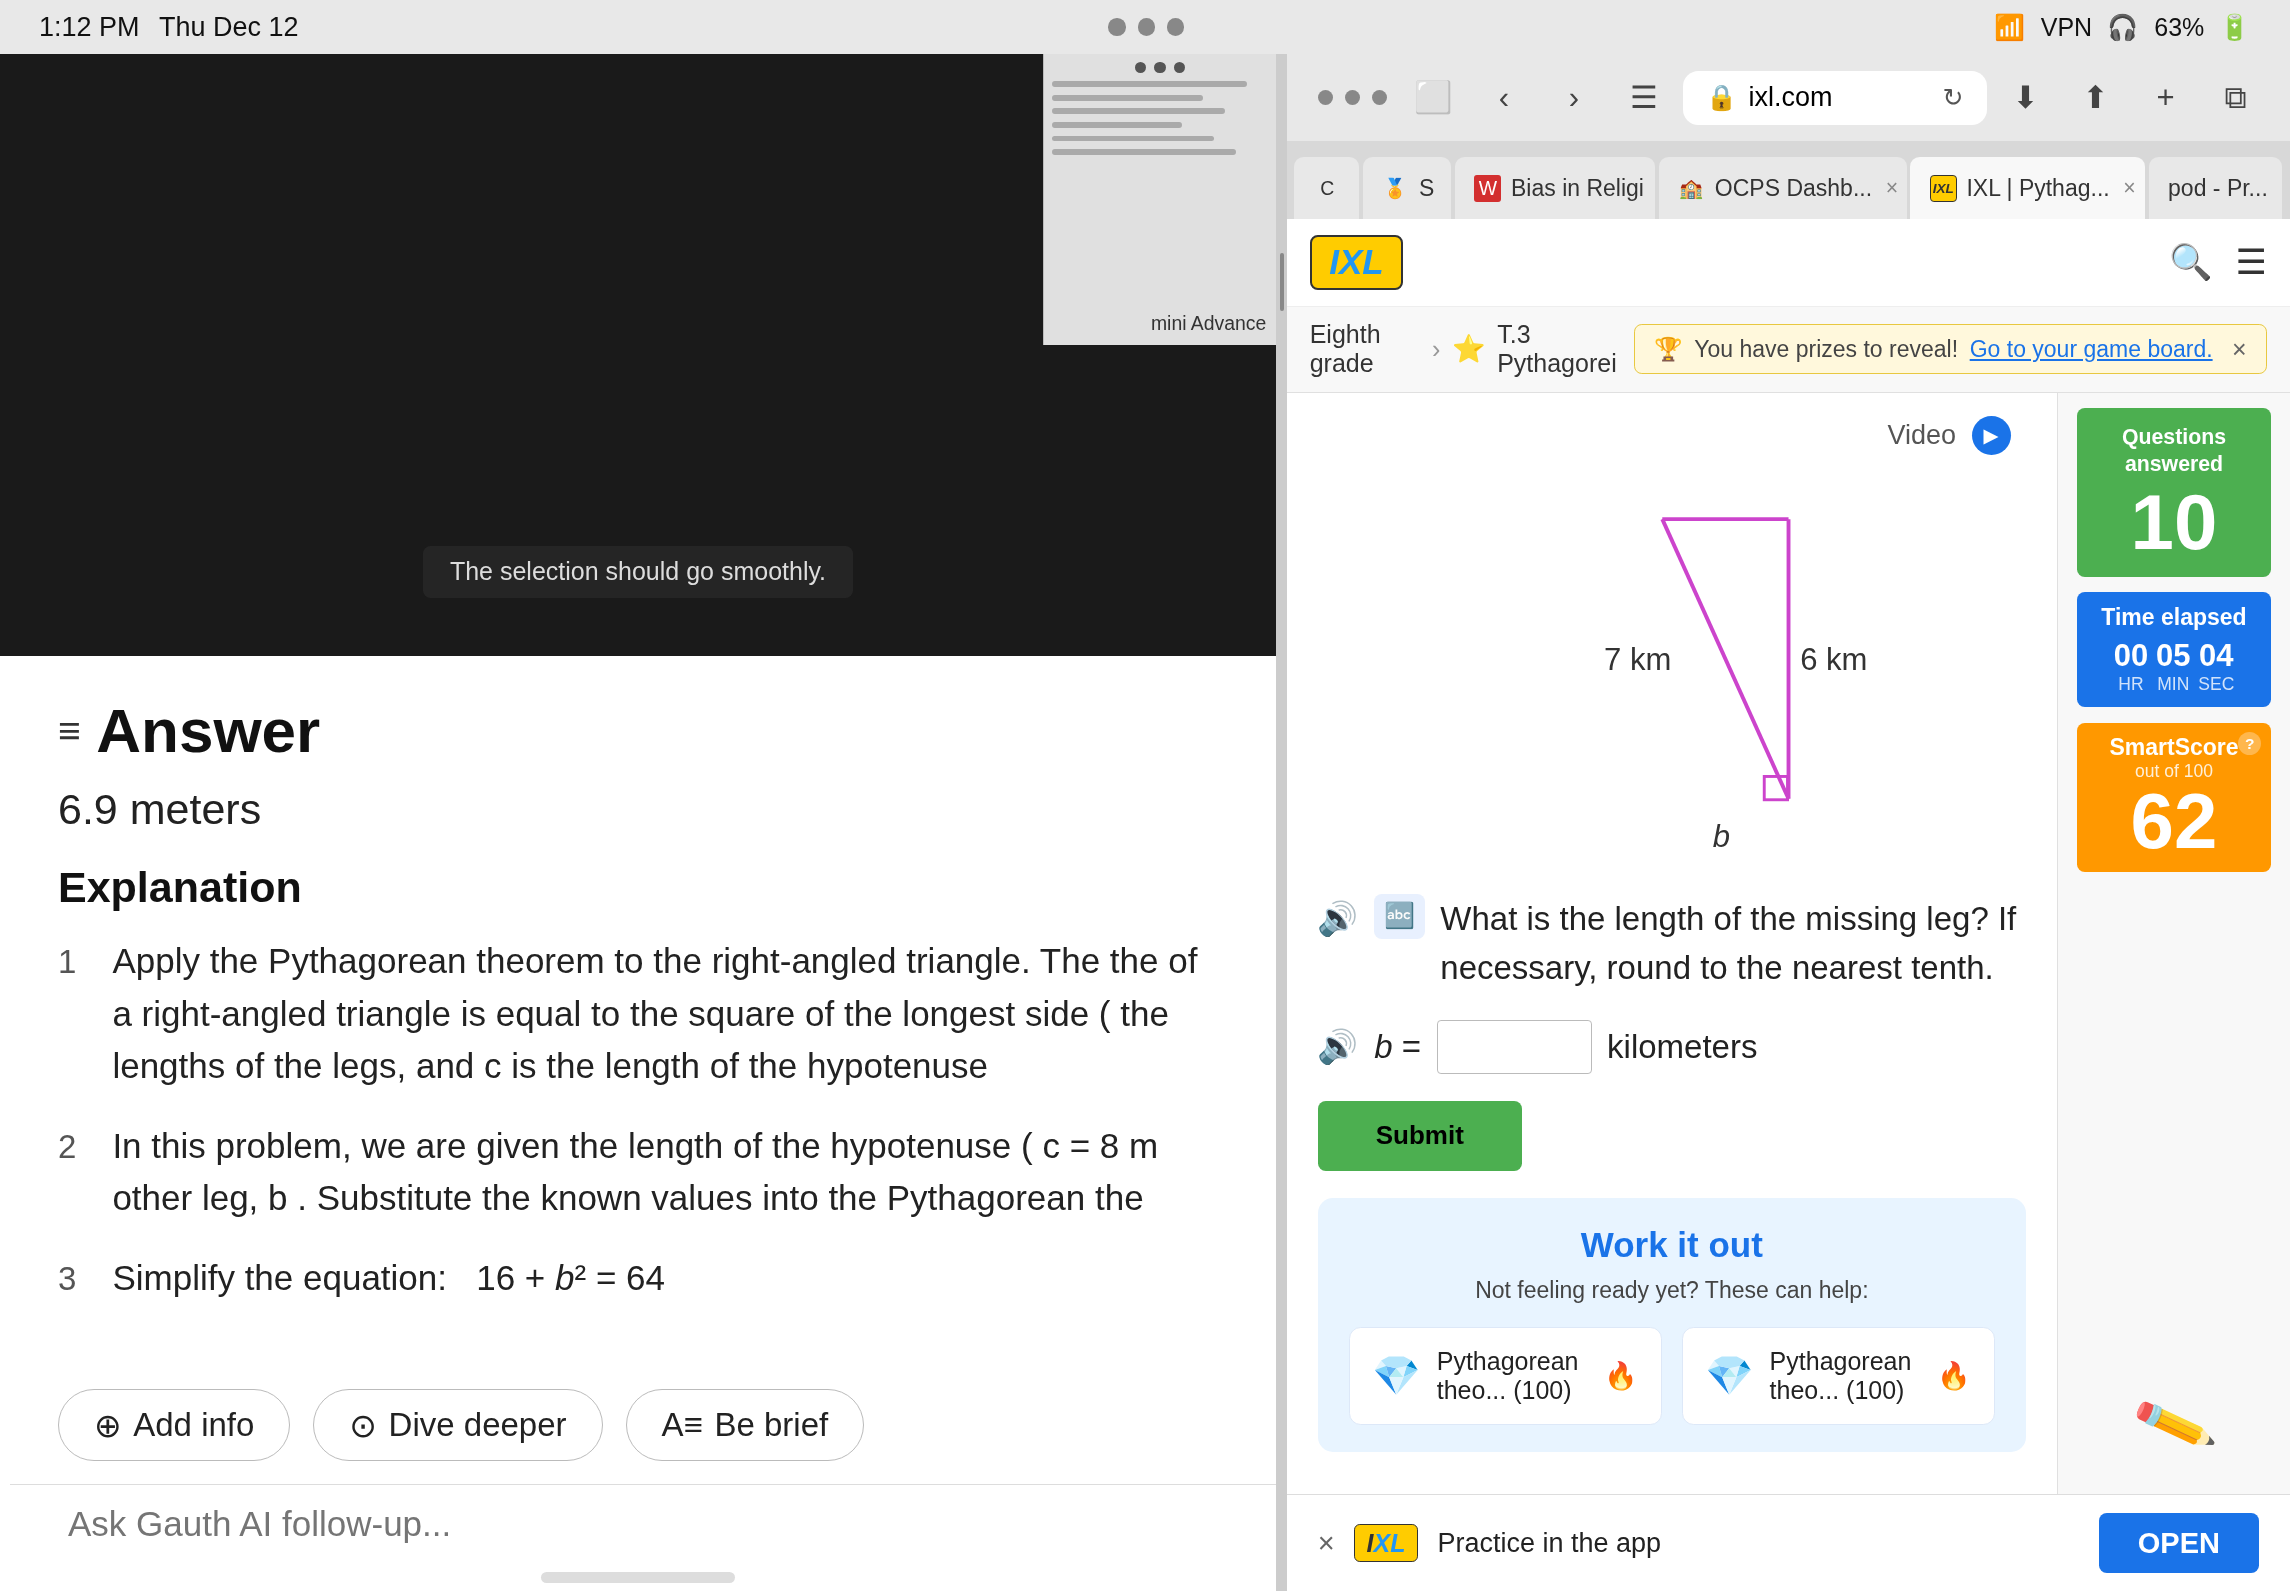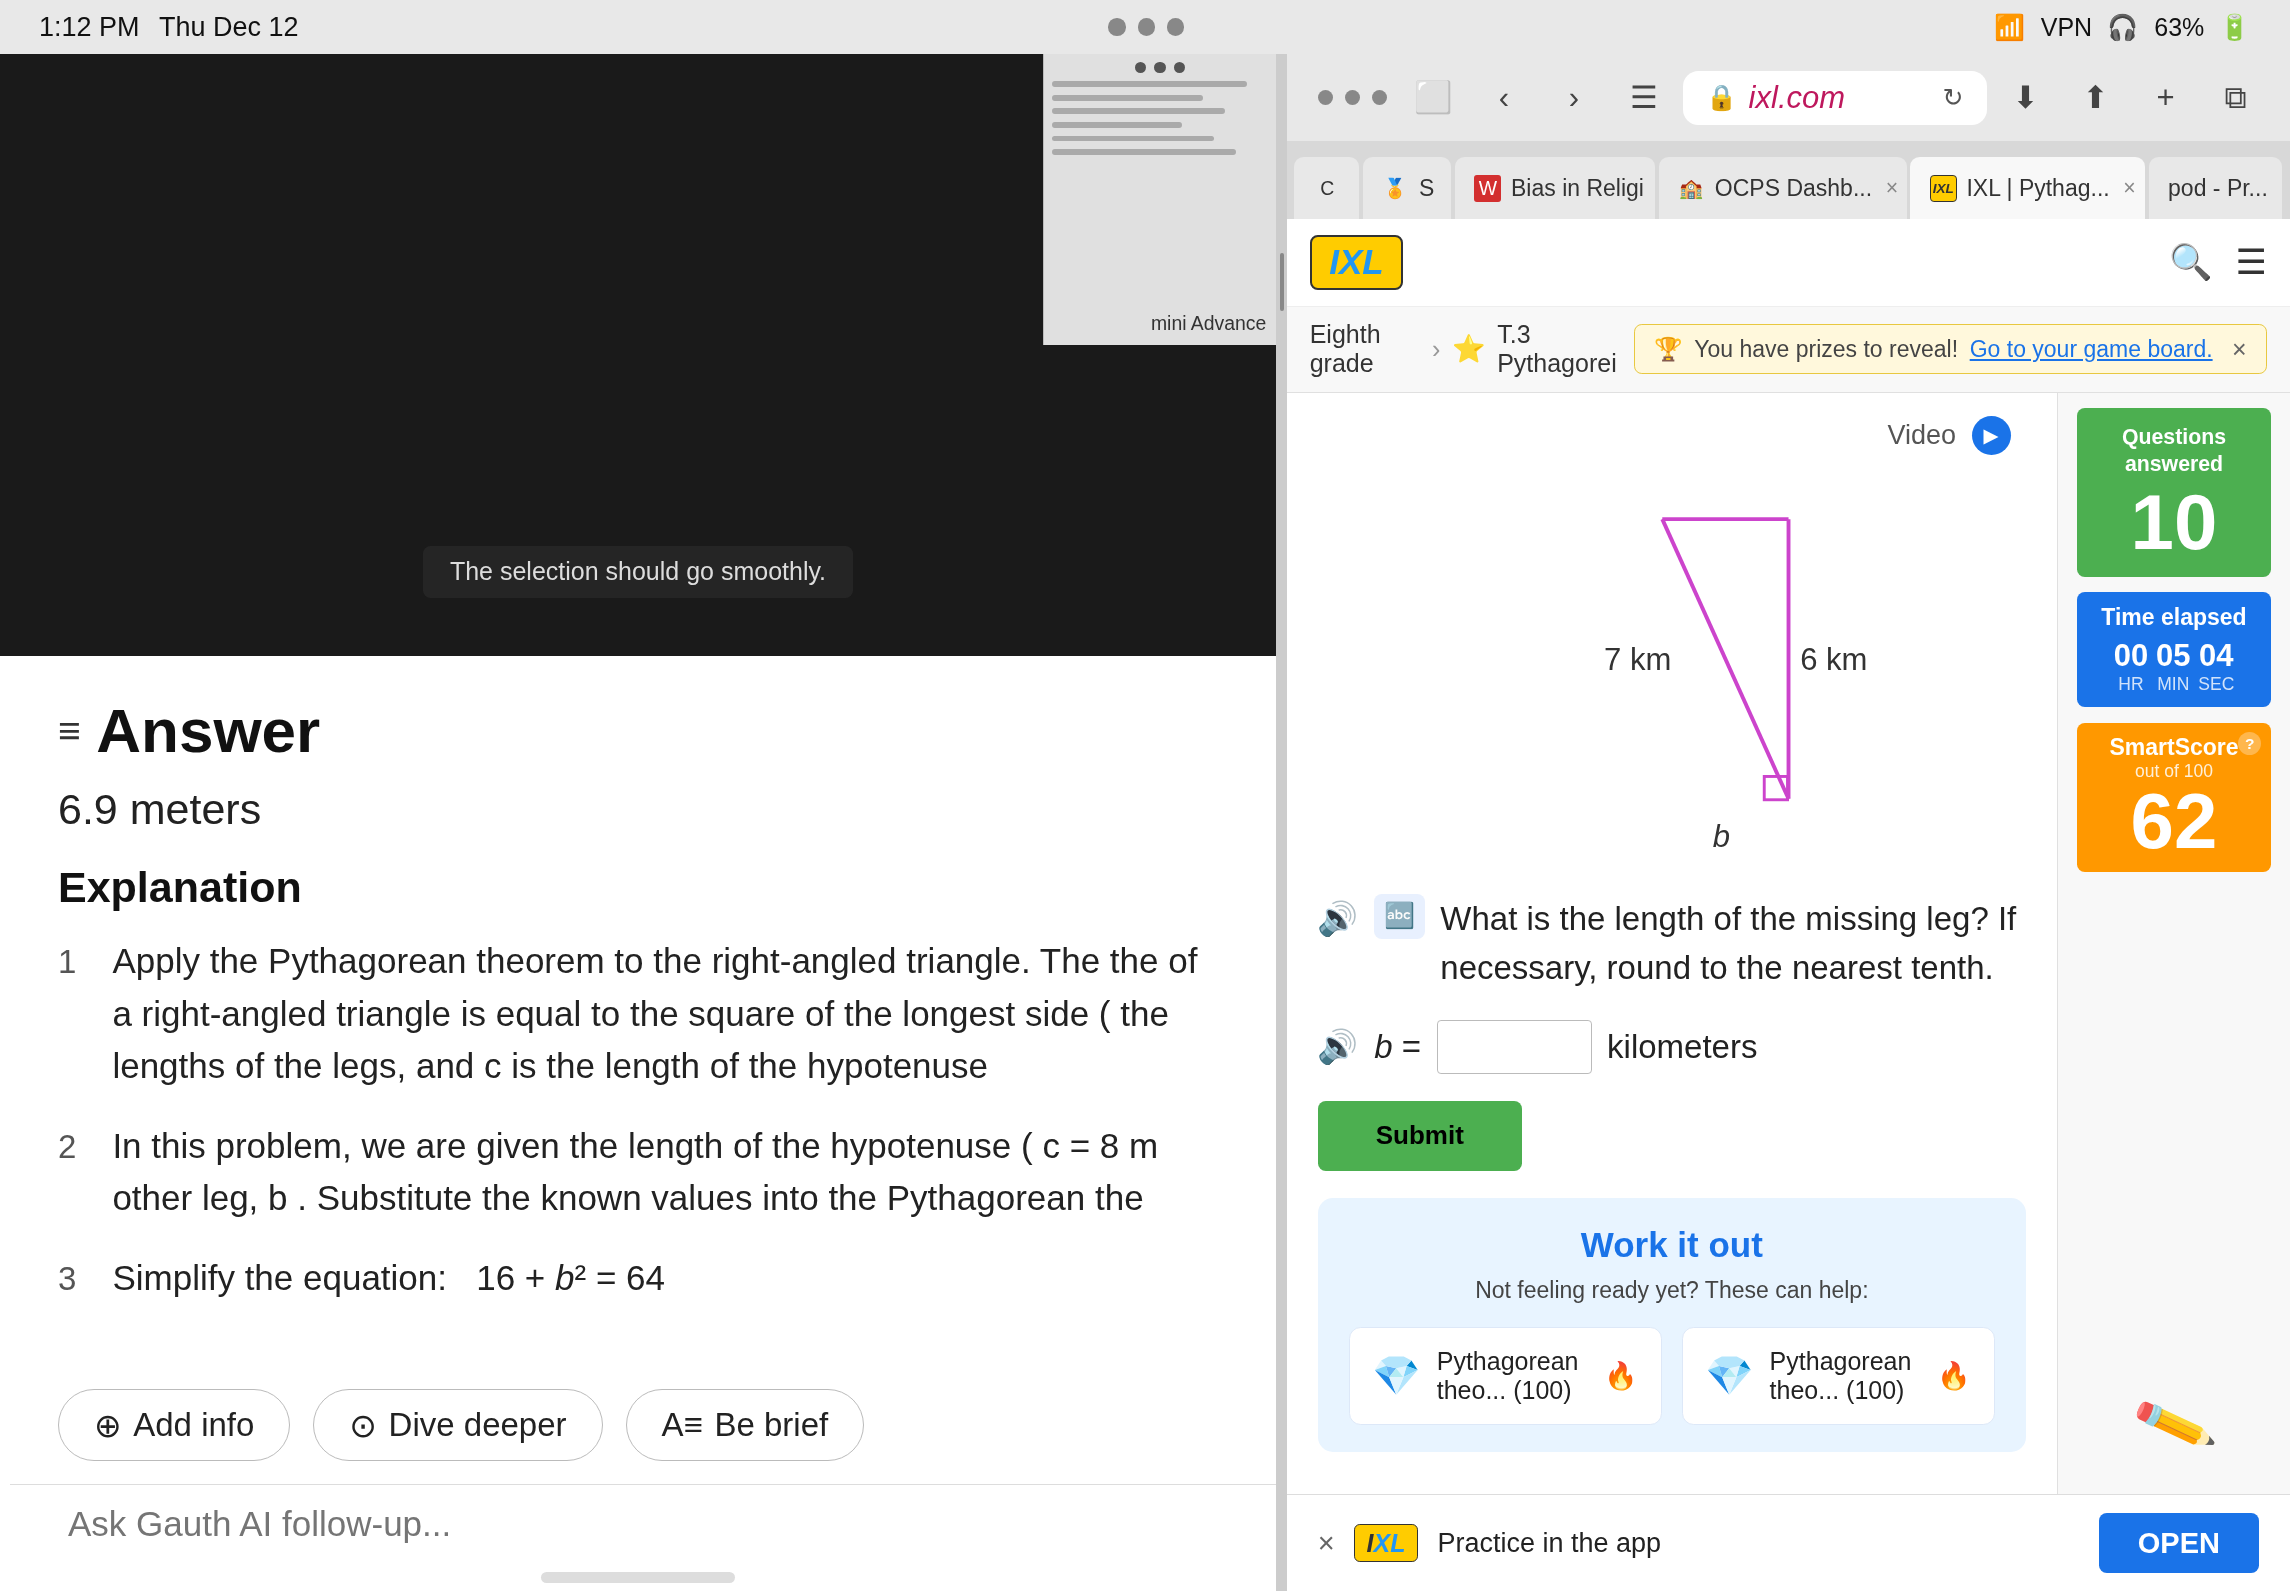--- a/index.html
+++ b/index.html
@@ -220,21 +220,21 @@
       background: #fff;
       border-radius: 15.5px;
       height: 54px;
       display: flex;
       align-items: center;
       padding: 0 23px;
       gap: 11.6px;
       margin: 0 15.5px;
     }
     .lock-icon { font-size: 25px; color: #555; }
-    .url-text { font-size: 31px; color: #be185d; flex: 1; font-style: italic; }
+    .url-text { font-size: 27px; color: #000000; flex: 1; }
 
     
     .tab-bar {
       height: 78px;
       background: #d8d8d8;
       display: flex;
       align-items: flex-end;
       padding: 0 7.8px;
       gap: 3.9px;
       overflow: hidden;

